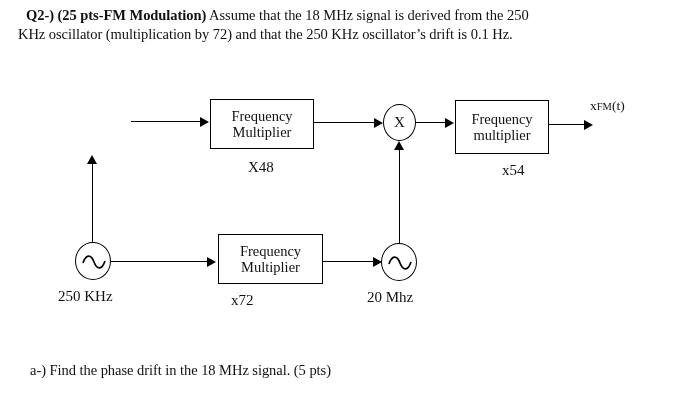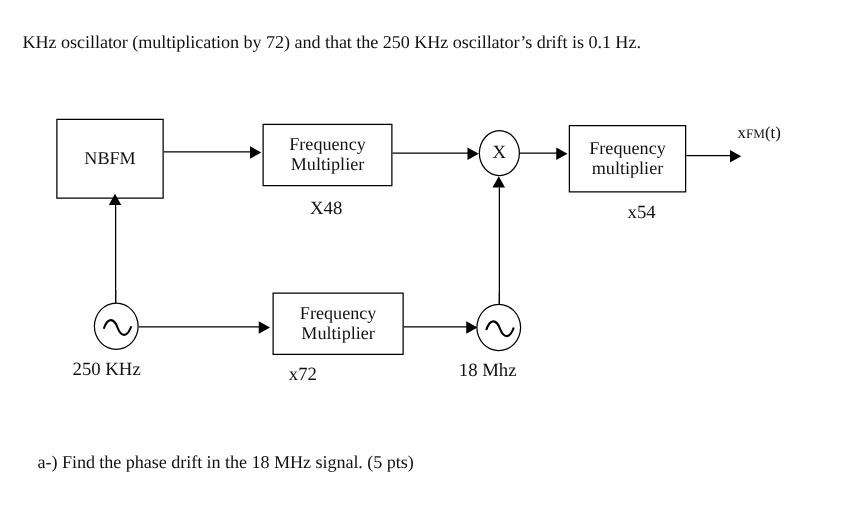--- a/index.html
+++ b/index.html
@@ -131,25 +131,23 @@
   #label-xfm .sub {
     font-size: 10.5px;
     vertical-align: baseline;
   }
 </style>
 </head>
 <body>
 
 <div id="page">
 
+  <div class="txt" id="prompt-line-1"><span class="bold">Q2-) (25 pts-FM Modulation)</span><span> Assume that the 18 MHz signal is derived from the 250</span></div>
   <div class="txt" id="prompt-line-2">KHz oscillator (multiplication by 72) and that the 250 KHz oscillator’s drift is 0.1 Hz.</div>
 
-  <div class="block" id="block-nbfm">
-    <span>NBFM</span>
-  </div>
 
   <div class="hline" style="left:131px; top:121px; width:70px;"></div>
   <div class="arrow-r" style="left:200px; top:117px;"></div>
 
   <div class="block" id="block-fmult-48">
     <span>Frequency</span>
     <span>Multiplier</span>
   </div>
   <div class="txt sublabel" id="label-x48">X48</div>
 
@@ -195,21 +193,21 @@
   <div class="txt sublabel" id="label-x72">x72</div>
 
   <div class="hline" style="left:323px; top:261px; width:57px;"></div>
   <div class="arrow-r" style="left:373px; top:257px;"></div>
 
   <div class="osc" id="osc-18">
     <svg width="36" height="38" viewBox="0 0 36 38">
       <path d="M7 20 C 10 11, 15 11, 18 19 C 21 27, 26 27, 29 18" fill="none" stroke="#000000" stroke-width="1.7"></path>
     </svg>
   </div>
-  <div class="txt sublabel" id="label-18mhz">18 Mhz</div>
+  <div class="txt sublabel" id="label-18mhz">20 Mhz</div>
 
   <div class="vline" style="left:399px; top:234px; height:10px;"></div>
   <div class="vline" style="left:399px; top:150px; height:93px;"></div>
   <div class="arrow-u" style="left:394px; top:141px;"></div>
 
   <div class="txt" id="question-a">a-) Find the phase drift in the 18 MHz signal. (5 pts)</div>
 
 </div>
 
 </body></html>

